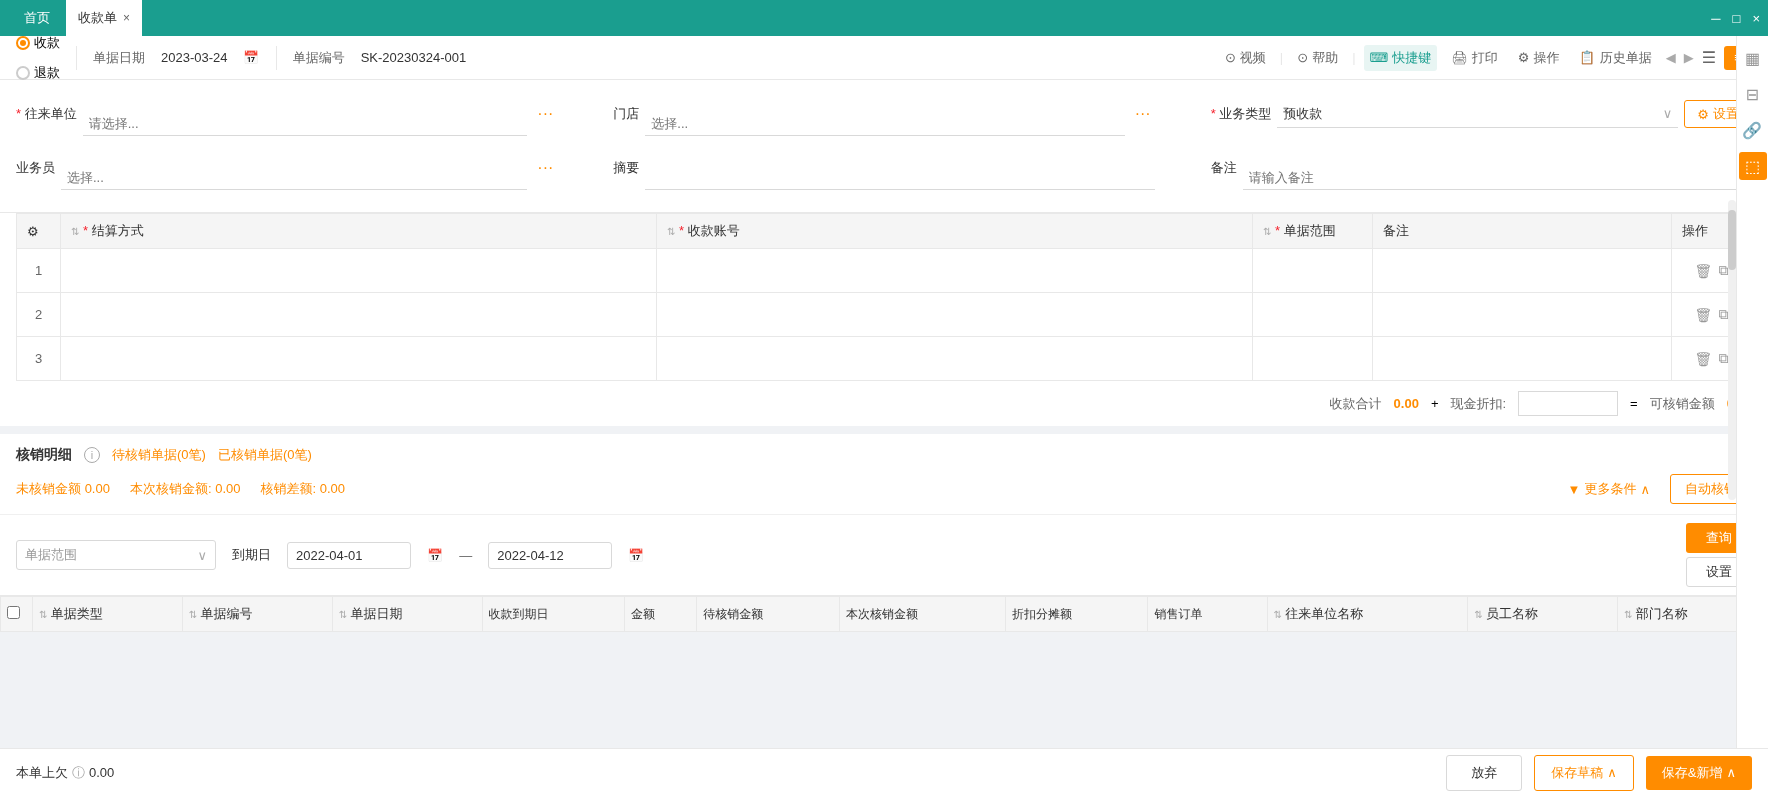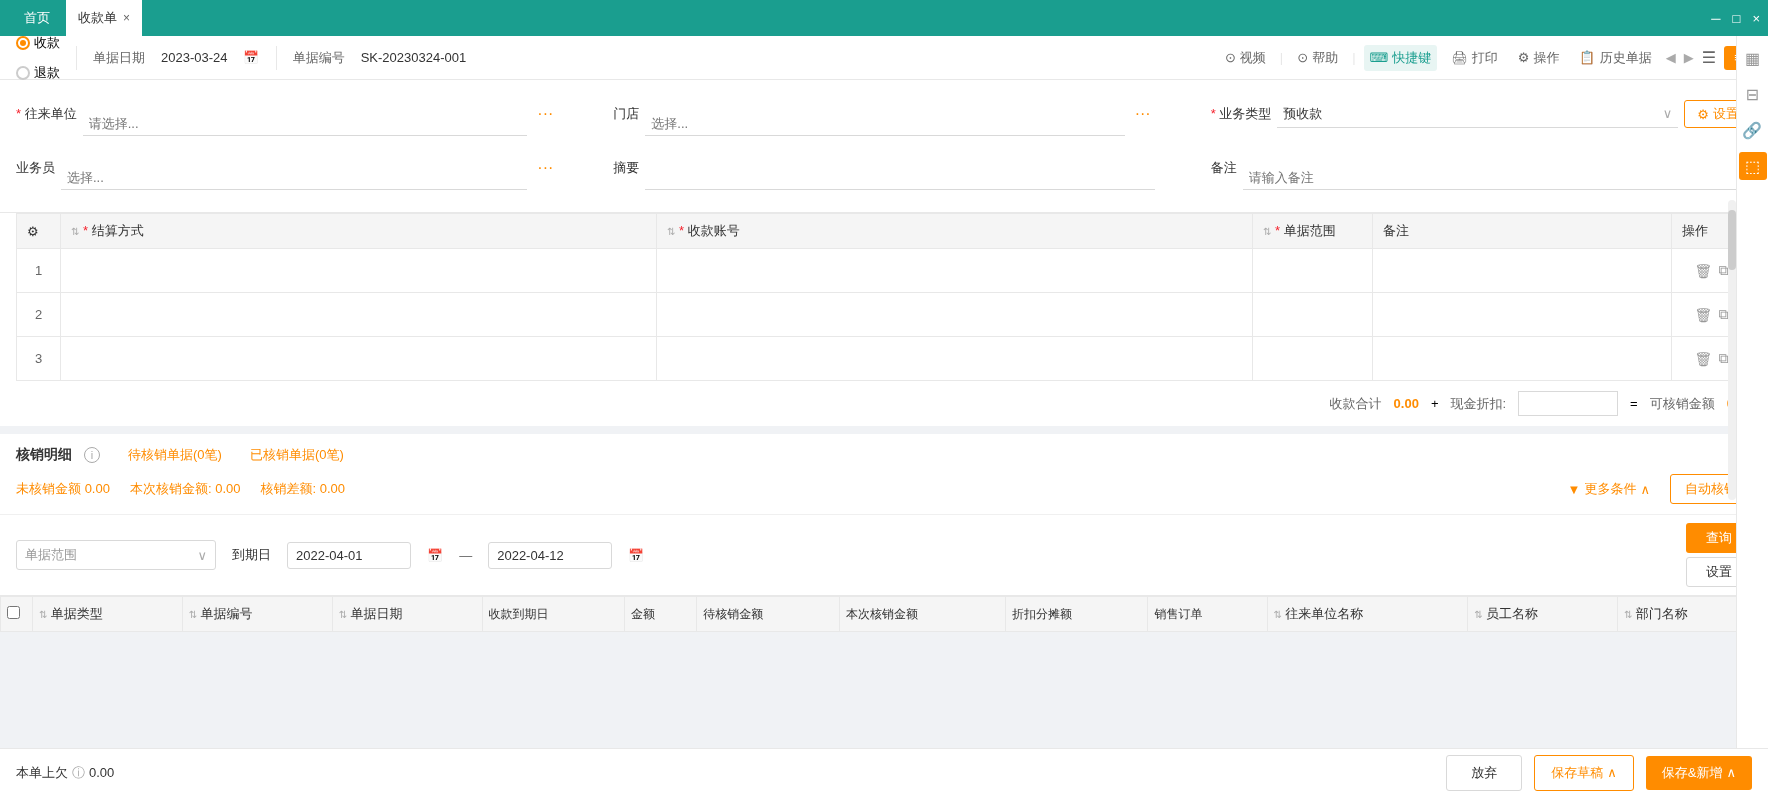--- a/index.html
+++ b/index.html
@@ -185,21 +185,20 @@
     .section-title { font-size: 14px; font-weight: bold; color: #333; }
     .info-icon {
       width: 16px; height: 16px; border-radius: 50%;
       border: 1px solid #aaa;
       display: inline-flex; align-items: center; justify-content: center;
       font-size: 11px; color: #aaa; cursor: pointer;
     }
     .tab-link {
       color: #ff8c00; cursor: pointer; font-size: 13px;
       text-decoration: none;
-      margin-left: 16px;
     }
 
     
     .stats-row {
       background: white;
       padding: 10px 16px;
       display: flex;
       align-items: center;
       gap: 20px;
     }

